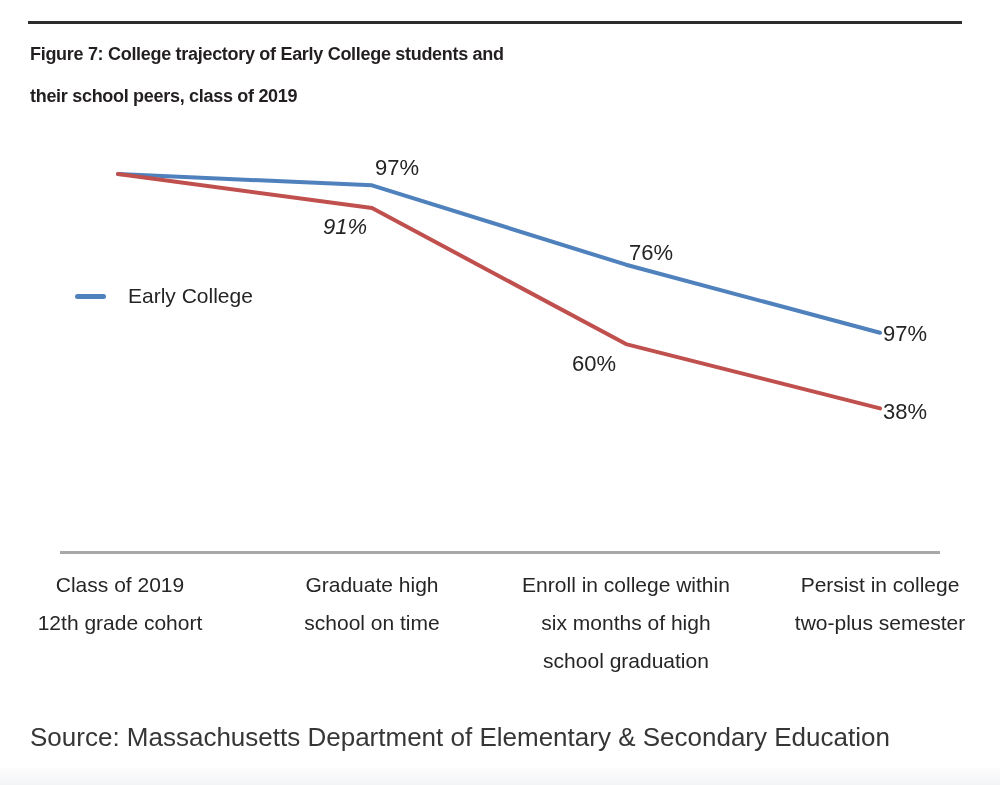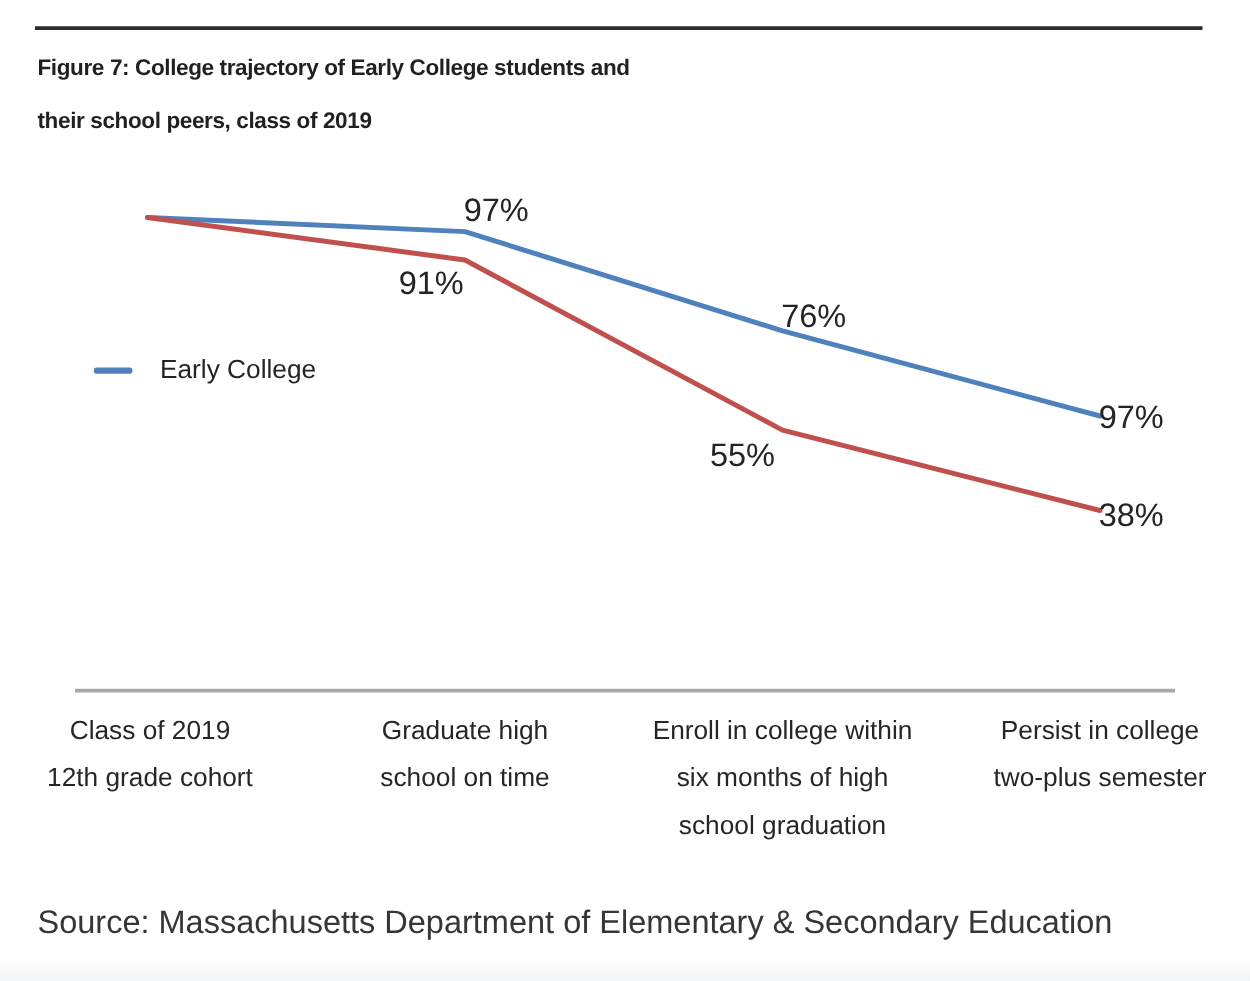--- a/index.html
+++ b/index.html
@@ -30,21 +30,21 @@
   .title-line { display: block; }
   #chart-svg {
     position: absolute;
     left: 0; top: 0;
     width: 1000px; height: 785px;
   }
   #labels-layer { position: absolute; left: 0; top: 0; width: 0; height: 0; }
   .point-label {
     position: absolute;
     transform: translate(-50%, -50%);
-    font-size: 26px;
+    font-size: 22px;
     font-weight: 400;
     color: #242424;
     white-space: nowrap;
   }
   .legend {
     position: absolute;
     left: 75px; top: 283px;
   }
   .legend-row {
     display: flex;
@@ -110,22 +110,22 @@
   </h1>
 
   <svg id="chart-svg" viewBox="0 0 1000 785" aria-hidden="true">
       <polyline points="118,174.0 372,185.3 626,264.7 880,332.8" fill="none" stroke="#4F81BD" stroke-width="4" stroke-linejoin="round" stroke-linecap="round"></polyline>
       <polyline points="118,174.0 372,208.0 626,344.1 880,408.4" fill="none" stroke="#C0504D" stroke-width="4" stroke-linejoin="round" stroke-linecap="round"></polyline>
     </svg>
   <div id="labels-layer">
       <div class="point-label" style="left: 397px; top: 168.34px;">97%</div>
       <div class="point-label" style="left: 651px; top: 252.72px;">76%</div>
       <div class="point-label" style="left: 905px; top: 333.76px;">97%</div>
-      <div class="point-label" style="left: 345px; top: 227.02px;">91%</div>
-      <div class="point-label" style="left: 594px; top: 364.1px;">55%</div>
+      <div class="point-label" style="left: 345px; top: 227.02px; font-style: italic;">91%</div>
+      <div class="point-label" style="left: 594px; top: 364.1px;">60%</div>
       <div class="point-label" style="left: 905px; top: 412.36px;">38%</div>
     </div>
 
   <div class="legend">
     <div class="legend-row">
       <span class="legend-swatch" style="background: rgb(79, 129, 189);"></span>
       <span class="legend-label">Early College</span>
     </div>
   </div>
 

